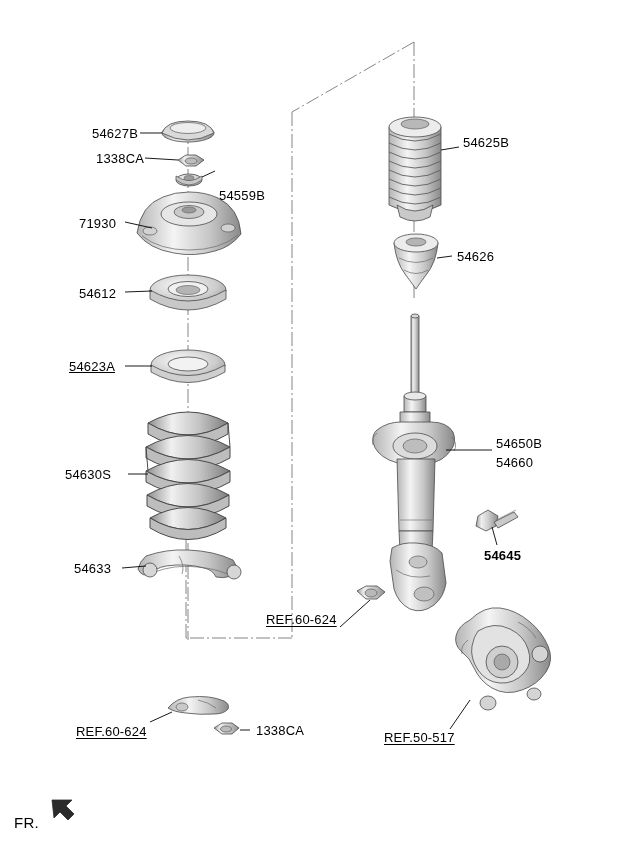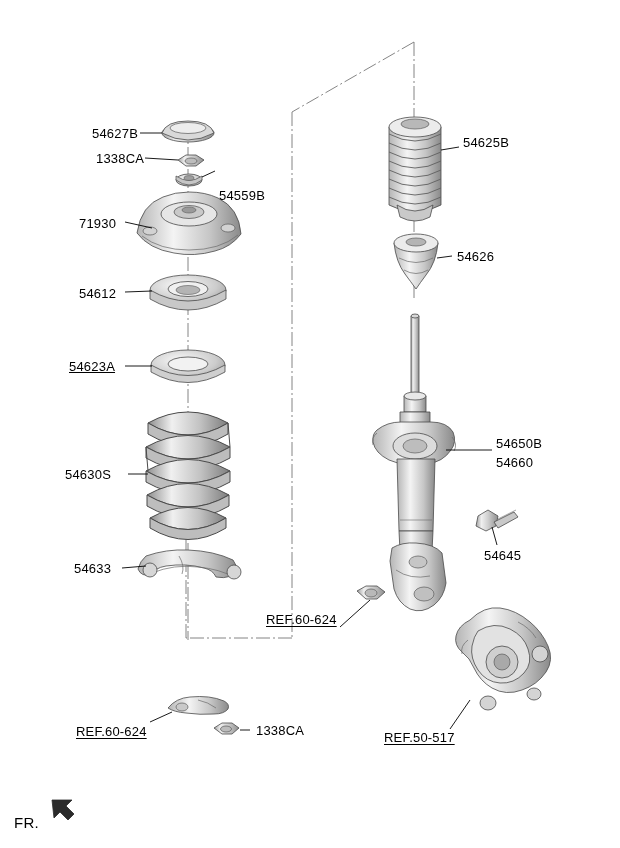--- a/index.html
+++ b/index.html
@@ -261,20 +261,20 @@
 <div class="lbl" style="left:219px; top:164px;margin-top:24px;">54559B</div>
 <div class="lbl" style="left:79px;  top:216px;">71930</div>
 <div class="lbl" style="left:79px;  top:286px;">54612</div>
 <div class="lbl" style="left:69px;  top:359px;text-decoration:underline;">54623A</div>
 <div class="lbl" style="left:65px;  top:467px;">54630S</div>
 <div class="lbl" style="left:74px;  top:561px;">54633</div>
 <div class="lbl" style="left:463px; top:135px;">54625B</div>
 <div class="lbl" style="left:457px; top:249px;">54626</div>
 <div class="lbl" style="left:496px; top:436px;">54650B</div>
 <div class="lbl" style="left:496px; top:455px;">54660</div>
-<div class="lbl" style="left:484px; top:548px;">54645</div>
+<div class="lbl" style="left:484px; top:548px;font-weight:bold;">54645</div>
 <div class="lbl" style="left:256px; top:723px;">1338CA</div>
 
 <div class="lbl ref" style="left:266px; top:612px;">REF.60-624</div>
 <div class="lbl ref" style="left:76px;  top:724px;">REF.60-624</div>
 <div class="lbl ref" style="left:384px; top:730px;">REF.50-517</div>
 
 <div class="fr-label" style="left:14px; top:814px;">FR.</div>
 
 </body></html>

